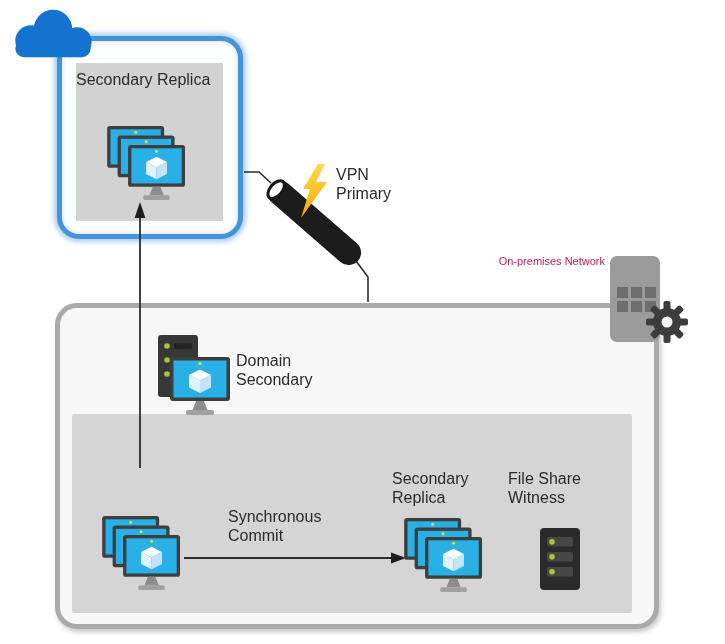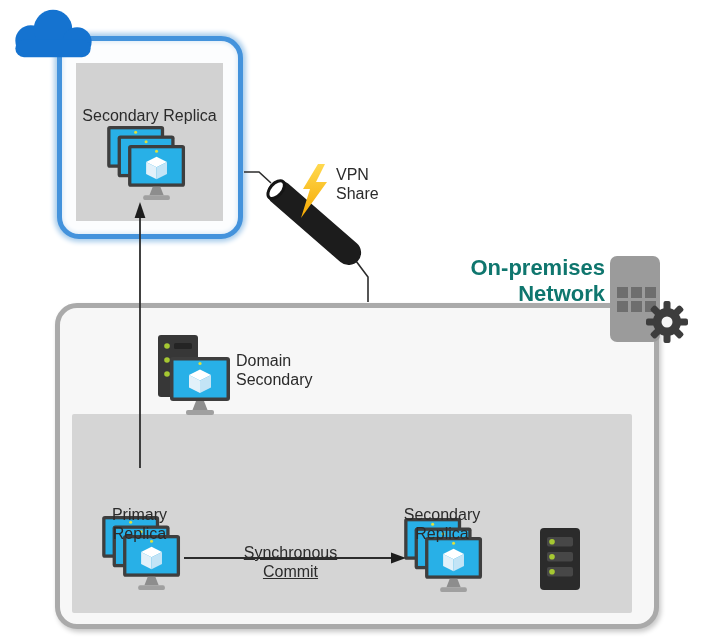--- a/index.html
+++ b/index.html
@@ -10,32 +10,32 @@
   
   .azure-box{left:57px;top:36px;width:186px;height:203px;border:5px solid #4493dc;border-radius:22px;
              background:#fcfdfe;box-shadow:0 0 5px 3px #abceec, inset 0 0 4px 1px #d8e8f6;z-index:1;box-sizing:border-box;}
   .azure-panel{left:76px;top:63px;width:147px;height:158px;background:#d2d2d2;z-index:2;}
   .onprem-box{left:55px;top:303px;width:604px;height:326px;border:5px solid #aaaaaa;border-radius:22px;
               background:#f7f7f7;box-shadow:2px 3px 5px rgba(0,0,0,0.22);z-index:1;box-sizing:border-box;}
   .wsfc-box{left:72px;top:414px;width:560px;height:199px;background:#d5d5d5;border-radius:2px;z-index:2;}
 
   
   .lbl{font-size:16px;line-height:1.18;color:#2b2b2b;z-index:6;}
-  .lbl-bold{font-size:22px;line-height:1.18;color:#0f766e;font-weight:bold;z-index:6;}
-  .t-center{text-align:center;margin-top:36px;}
+  .lbl-bold{font-size:11px;line-height:1.18;color:#be185d;font-weight:normal;z-index:6;}
+  .t-center{text-align:left;}
   .t-right{text-align:right;}
 
   .cloud-secondary-label{left:76px;top:71px;width:147px;}
   .async-label{left:147px;top:250px;width:120px;}
   .vpn-label{left:336px;top:166px;width:70px;}
   .onprem-net-label{left:460px;top:255px;width:145px;}
   .dc-label{left:236px;top:352px;width:105px;}
   .wsfc-title{left:350px;top:428px;width:160px;}
   .primary-label{left:92px;top:470px;width:95px;}
-  .sync-label{left:228px;top:508px;width:125px;text-decoration:underline;}
+  .sync-label{left:228px;top:508px;width:125px;}
   .secondary-onprem-label{left:392px;top:470px;width:100px;}
   .fsw-label{left:508px;top:470px;width:102px;}
 
   
   .cloud-icon{left:8px;top:5px;z-index:3;}
   .cloud-vmstack{left:107px;top:126px;z-index:3;}
   .primary-vmstack{left:102px;top:516px;z-index:3;}
   .secondary-vmstack{left:404px;top:518px;z-index:3;}
   .dc-icon{left:155px;top:332px;z-index:3;}
   .witness-icon{left:538px;top:526px;z-index:3;}
@@ -103,21 +103,21 @@
   </svg>
   <svg class="abs bolt-icon" width="32" height="58" viewBox="0 0 32 58">
     <defs>
       <linearGradient id="boltg" x1="0" y1="0" x2="0" y2="1">
         <stop offset="0" stop-color="#ffd94f"></stop>
           <stop offset="1" stop-color="#f5a800"></stop>
       </linearGradient>
     </defs>
     <polygon points="19,0 4,25 11,25 2,54 28,18 17,18 26,0" fill="url(#boltg)"></polygon>
   </svg>
-  <div class="abs lbl vpn-label">VPN Share</div>
+  <div class="abs lbl vpn-label">VPN Primary</div>
 
   <div class="abs lbl-bold t-right onprem-net-label">On-premises Network</div>
   <svg class="abs building-icon" width="86" height="92" viewBox="0 0 86 92">
     <rect x="0" y="2" width="50" height="86" rx="7" fill="#9b9b9b"></rect>
     <g fill="#6e6e6e">
       <rect x="7" y="33" width="11" height="11"></rect>
         <rect x="21" y="33" width="11" height="11"></rect>
         <rect x="35" y="33" width="11" height="11"></rect>
       <rect x="7" y="47" width="11" height="11"></rect>
         <rect x="21" y="47" width="11" height="11"></rect>
@@ -147,32 +147,32 @@
       <circle cx="12" cy="28" r="2.8" fill="#a6c832"></circle>
         <rect x="19" y="25" width="18" height="6" rx="1.5" fill="#242424"></rect>
       <circle cx="12" cy="42" r="2.8" fill="#a6c832"></circle>
         <rect x="19" y="39" width="18" height="6" rx="1.5" fill="#242424"></rect>
     </g>
     <use href="#mon-cube" x="15" y="25"></use>
   </svg>
   <div class="abs lbl dc-label">Domain Secondary</div>
 
 
-  <div class="abs lbl t-center primary-label">Primary Replica</div>
   <svg class="abs primary-vmstack" width="82" height="75" viewBox="0 0 86 79">
     <use href="#vm-stack"></use>
   </svg>
 
   <div class="abs lbl t-center sync-label">Synchronous Commit</div>
 
   <div class="abs lbl t-center secondary-onprem-label">Secondary Replica</div>
   <svg class="abs secondary-vmstack" width="82" height="75" viewBox="0 0 86 79">
     <use href="#vm-stack"></use>
   </svg>
 
+  <div class="abs lbl t-center fsw-label">File Share Witness</div>
   <svg class="abs witness-icon" width="44" height="66" viewBox="0 0 44 66">
     <rect x="2" y="2" width="40" height="62" rx="4" fill="#2b2b2b"></rect>
     <g>
       <rect x="9" y="11" width="26" height="9.5" rx="2" fill="#474747"></rect>
         <circle cx="14" cy="15.7" r="2.8" fill="#a6c832"></circle>
       <rect x="9" y="26" width="26" height="9.5" rx="2" fill="#474747"></rect>
         <circle cx="14" cy="30.7" r="2.8" fill="#a6c832"></circle>
       <rect x="9" y="41" width="26" height="9.5" rx="2" fill="#474747"></rect>
         <circle cx="14" cy="45.7" r="2.8" fill="#a6c832"></circle>
     </g>

